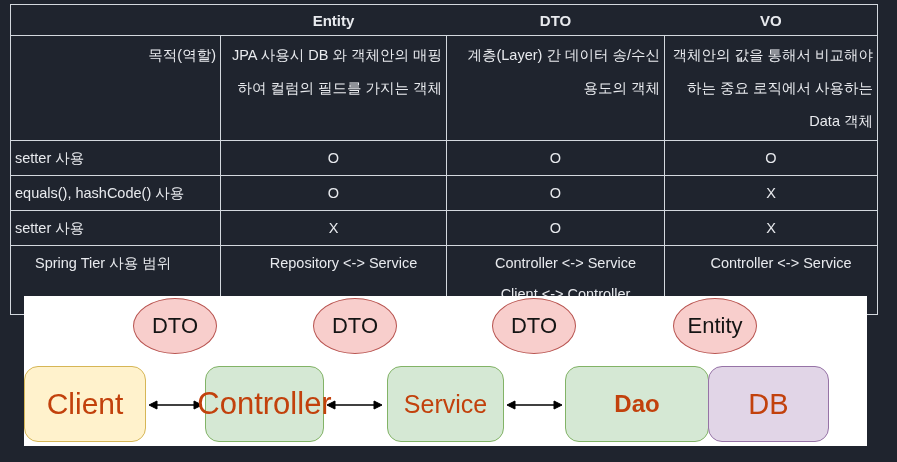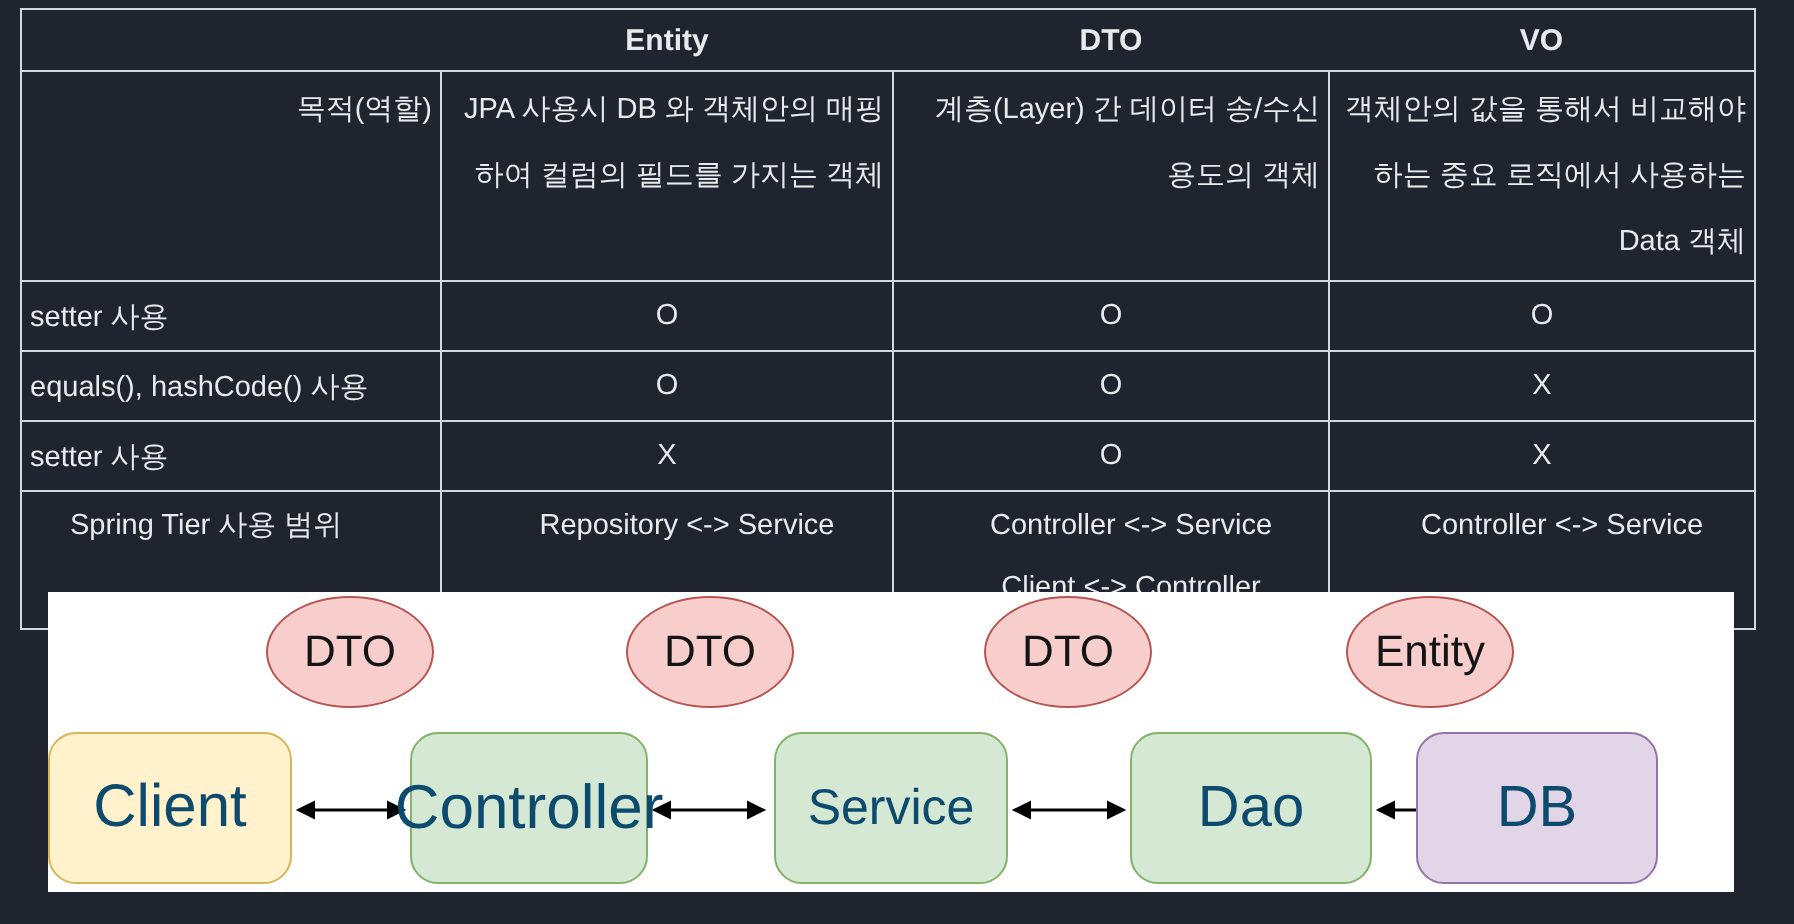--- a/index.html
+++ b/index.html
@@ -44,26 +44,26 @@
   
   .diagram{
     position:absolute;left:24px;top:296px;width:843px;height:150px;
     background:#ffffff;
   }
   .arrows{position:absolute;left:0;top:0;}
   .node{
     position:absolute;top:70px;height:76px;box-sizing:border-box;
     border-radius:14px;border:1px solid;
     display:flex;align-items:center;justify-content:center;
-    color:#0c4a6e;
+    color:#c2410c;
   }
   .node.client    {left:0px;  width:122px;background:#fff2cc;border-color:#d6b656;font-size:30px;}
   .node.controller{left:181px;width:119px;background:#d5e8d4;border-color:#82b366;font-size:31px;}
   .node.service   {left:363px;width:117px;background:#d5e8d4;border-color:#82b366;font-size:25px;}
-  .node.dao       {left:541px;width:121px;background:#d5e8d4;border-color:#82b366;font-size:29px;}
+  .node.dao       {left:541px;width:144px;background:#d5e8d4;border-color:#82b366;font-size:24px;font-weight:bold;}
   .node.db        {left:684px;width:121px;background:#e1d5e7;border-color:#9673a6;font-size:29px;}
   .badge{
     position:absolute;top:2px;width:84px;height:56px;box-sizing:border-box;
     border-radius:50%;background:#f8cecc;border:1px solid #b85450;
     display:flex;align-items:center;justify-content:center;
     color:#141414;font-size:22px;
   }
   .badge.b1{left:109px;}
   .badge.b2{left:289px;}
   .badge.b3{left:468px;}

